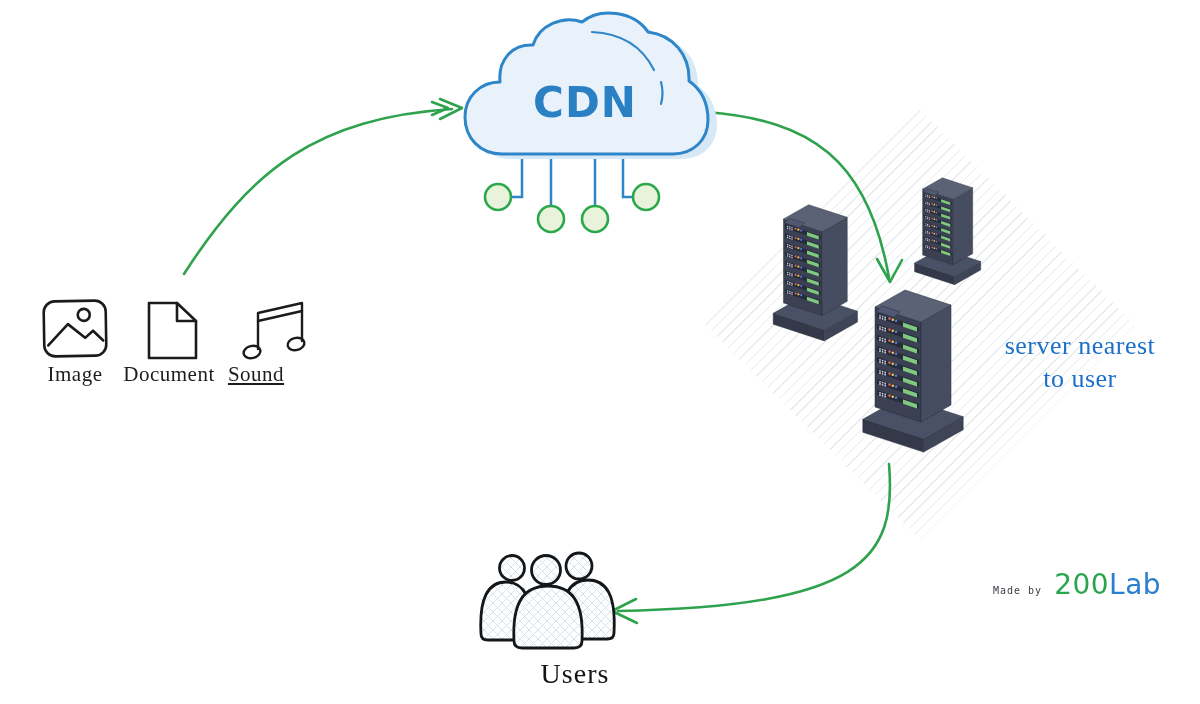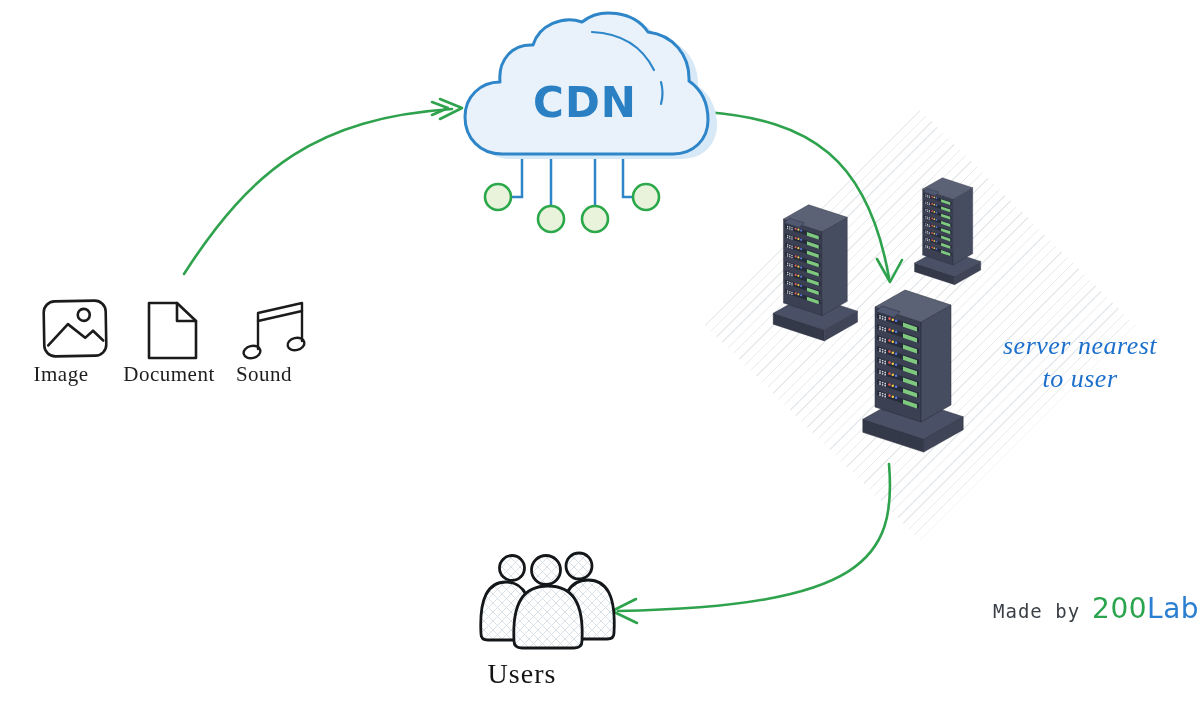--- a/index.html
+++ b/index.html
@@ -20,41 +20,41 @@
   .hand{font-family:cursive;}
   .cdn-label{
     left:500px;top:78px;width:170px;
     text-align:center;font-size:42px;font-weight:800;
     color:#2b80c4;letter-spacing:1px;
   }
   .src-label{
     top:362px;height:30px;text-align:center;
     font-size:21px;color:#1d1d1d;letter-spacing:0.5px;
   }
-  .src-label.l1{left:16px;width:90px;}
+  .src-label.l1{left:30px;width:90px;}
   .src-label.l2{left:116px;width:106px;}
-  .src-label.l3{left:224px;width:80px;}
+  .src-label.l3{left:216px;width:80px;text-decoration:underline;}
   .server-caption{
     left:968px;top:330px;width:224px;
     text-align:center;font-size:26px;line-height:1.25;
-    color:#1c70cc;letter-spacing:0.5px;font-style:italic;
+    color:#1c70cc;letter-spacing:0.5px;
   }
   .users-label{
-    left:460px;top:658px;width:124px;
+    left:513px;top:658px;width:124px;
     text-align:center;font-size:28px;color:#141414;letter-spacing:1px;
   }
   .credit{
     left:993px;top:568px;width:200px;height:40px;
     display:flex;align-items:baseline;gap:12px;white-space:nowrap;
   }
   .credit .prefix{
     font-family:"DejaVu Sans Mono", monospace;
-    font-size:19px;color:#3a3f45;letter-spacing:1px;
-  }
-  .credit .brand{font-size:28px;font-weight:500;letter-spacing:0.5px;margin-top:24px;}
+    font-size:10px;color:#3a3f45;letter-spacing:1px;
+  }
+  .credit .brand{font-size:28px;font-weight:500;letter-spacing:0.5px;}
   .credit .b0{color:#2aa44d;}
   .credit .b1{color:#2b7fd0;}
 </style>
 </head>
 <body>
 
 <div class="abs hatch"></div>
 
 <svg class="abs" style="left:0;top:0;pointer-events:none;" width="1200" height="704" viewBox="0 0 1200 704">
   <g fill="none" stroke="#2ea24c" stroke-width="2.6" stroke-linecap="round" stroke-linejoin="round">

